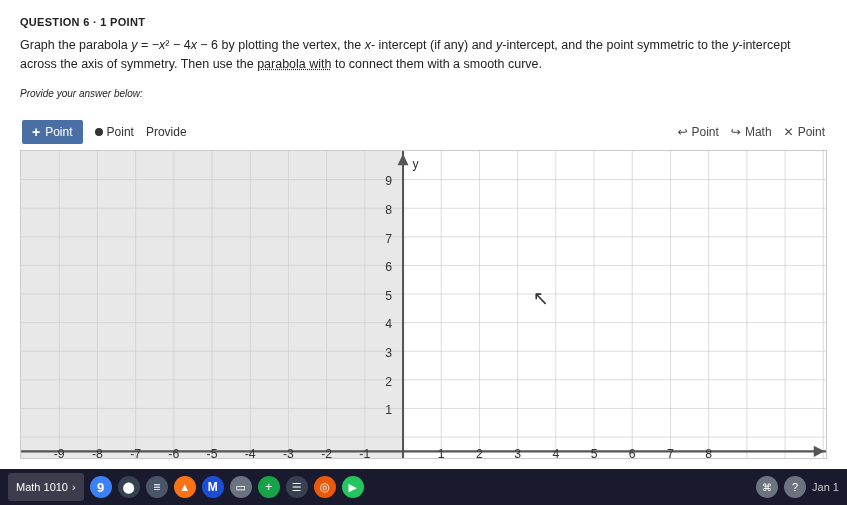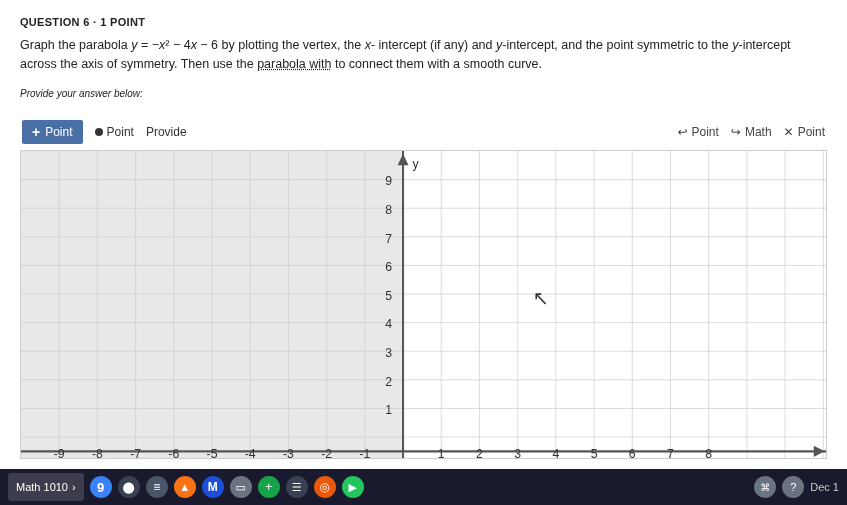--- a/index.html
+++ b/index.html
@@ -318,15 +318,15 @@
   <div class="circle-icon" style="background:#1d4ed8;color:white;font-weight:bold;">M</div>
   <div class="circle-icon icon-gray" style="font-size:11px;">▭</div>
   <div class="circle-icon" style="background:#16a34a;color:white;">+</div>
   <div class="circle-icon icon-dark" style="font-size:11px;">☰</div>
   <div class="circle-icon" style="background:#ea580c;color:white;">◎</div>
   <div class="circle-icon icon-green" style="font-size:11px;">▶</div>
 
   <div class="taskbar-right">
     <div class="circle-icon icon-gray" style="font-size:10px;">⌘</div>
     <div class="circle-icon icon-gray" style="font-size:11px;">?</div>
-    <span style="color:#ccc;font-size:11px;">Dec 1</span>
+    <span style="color:#ccc;font-size:11px;">Jan 1</span>
   </div>
 </div>
 
 </body></html>

